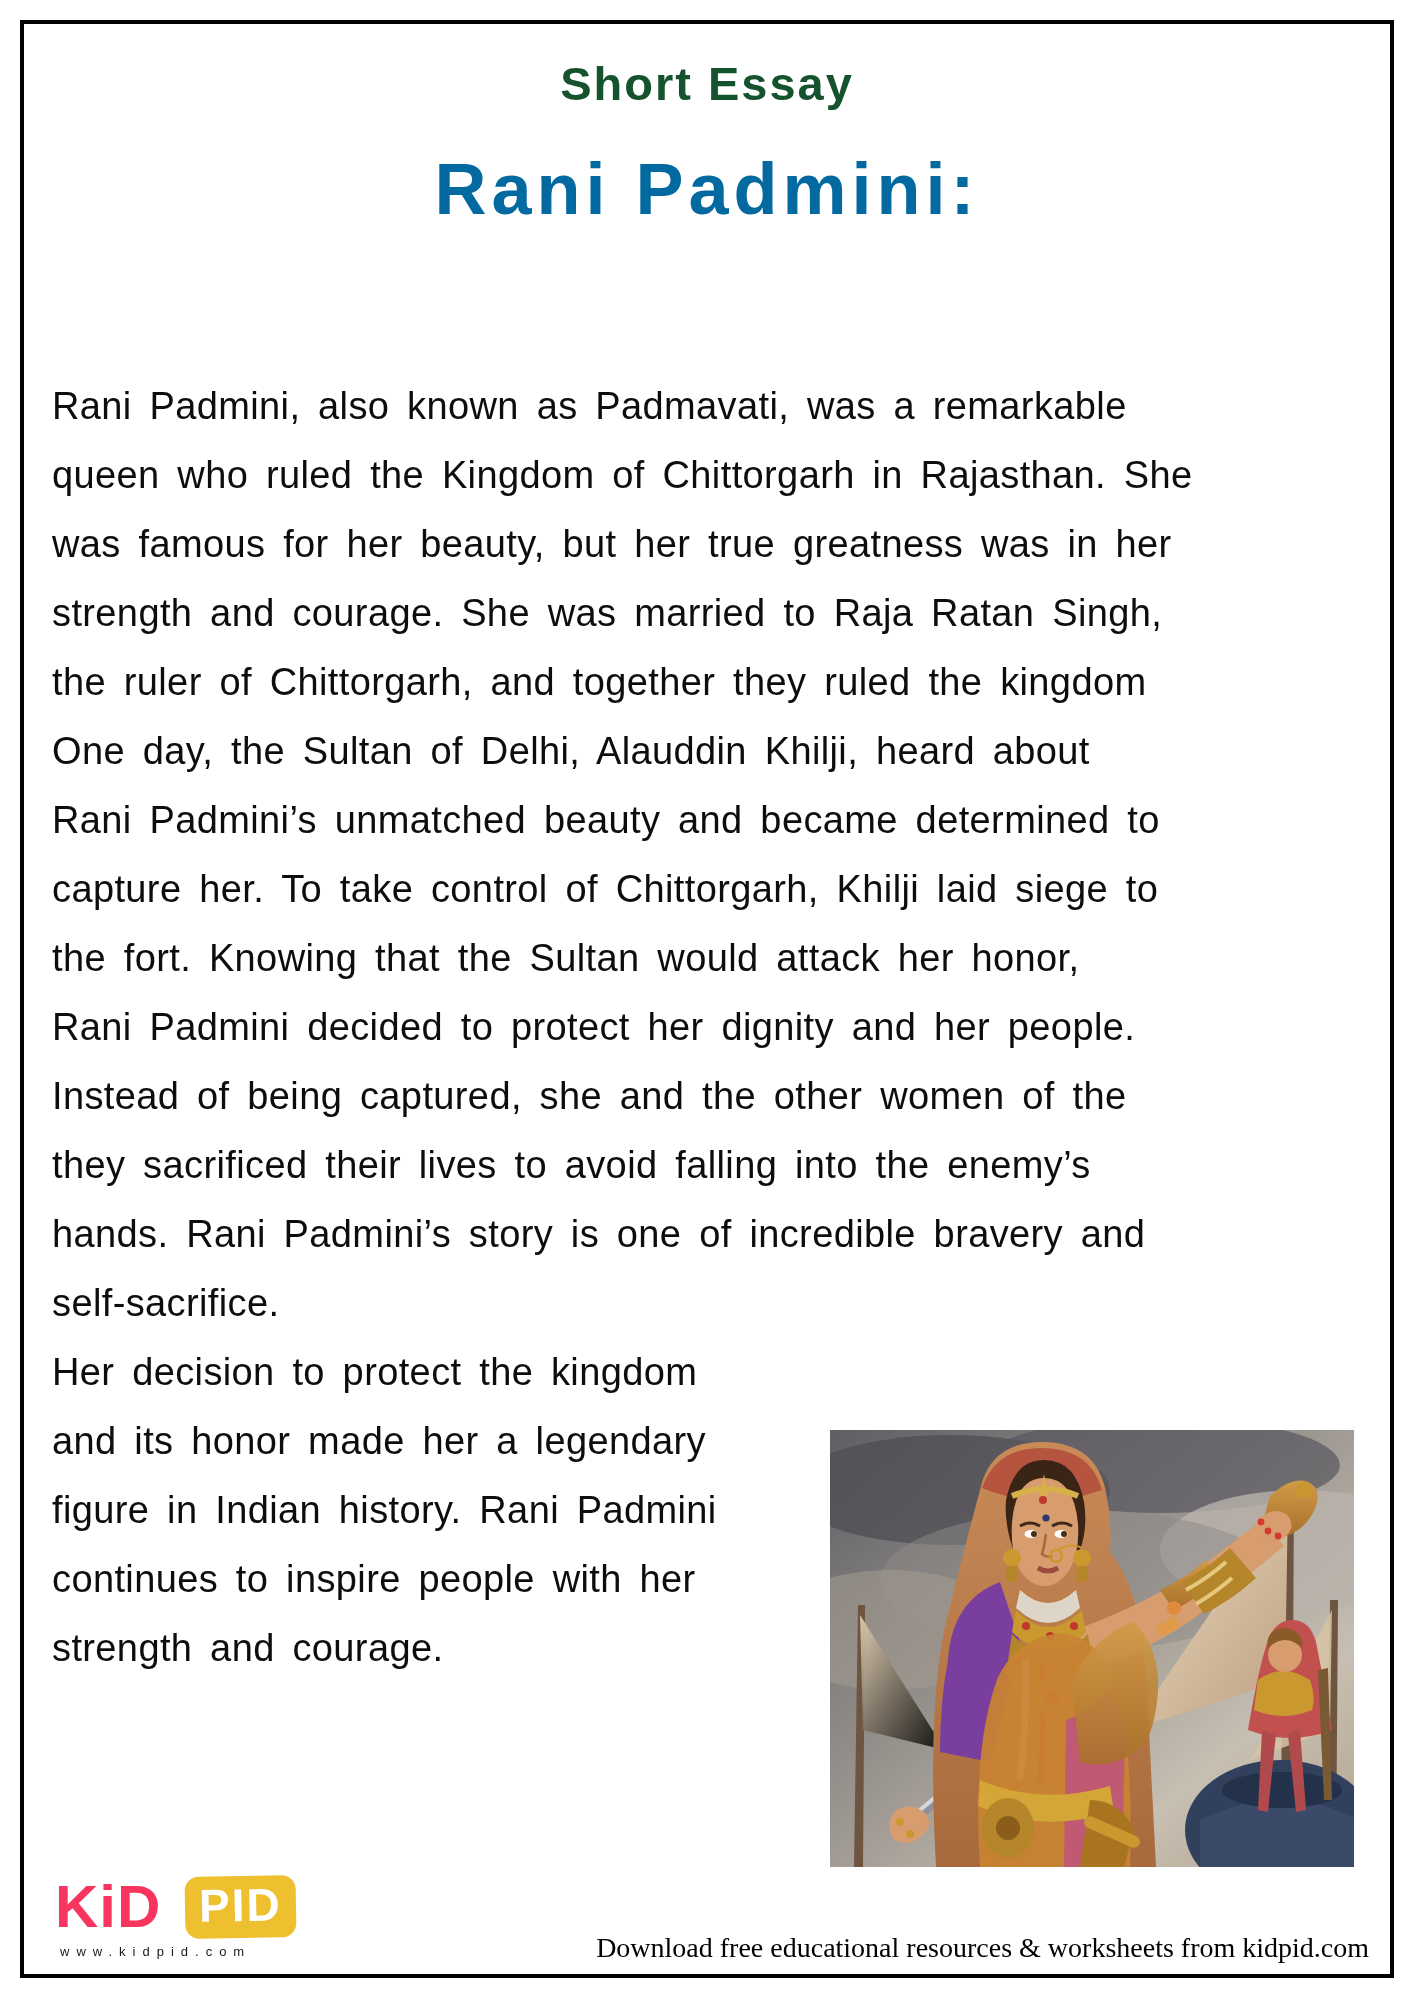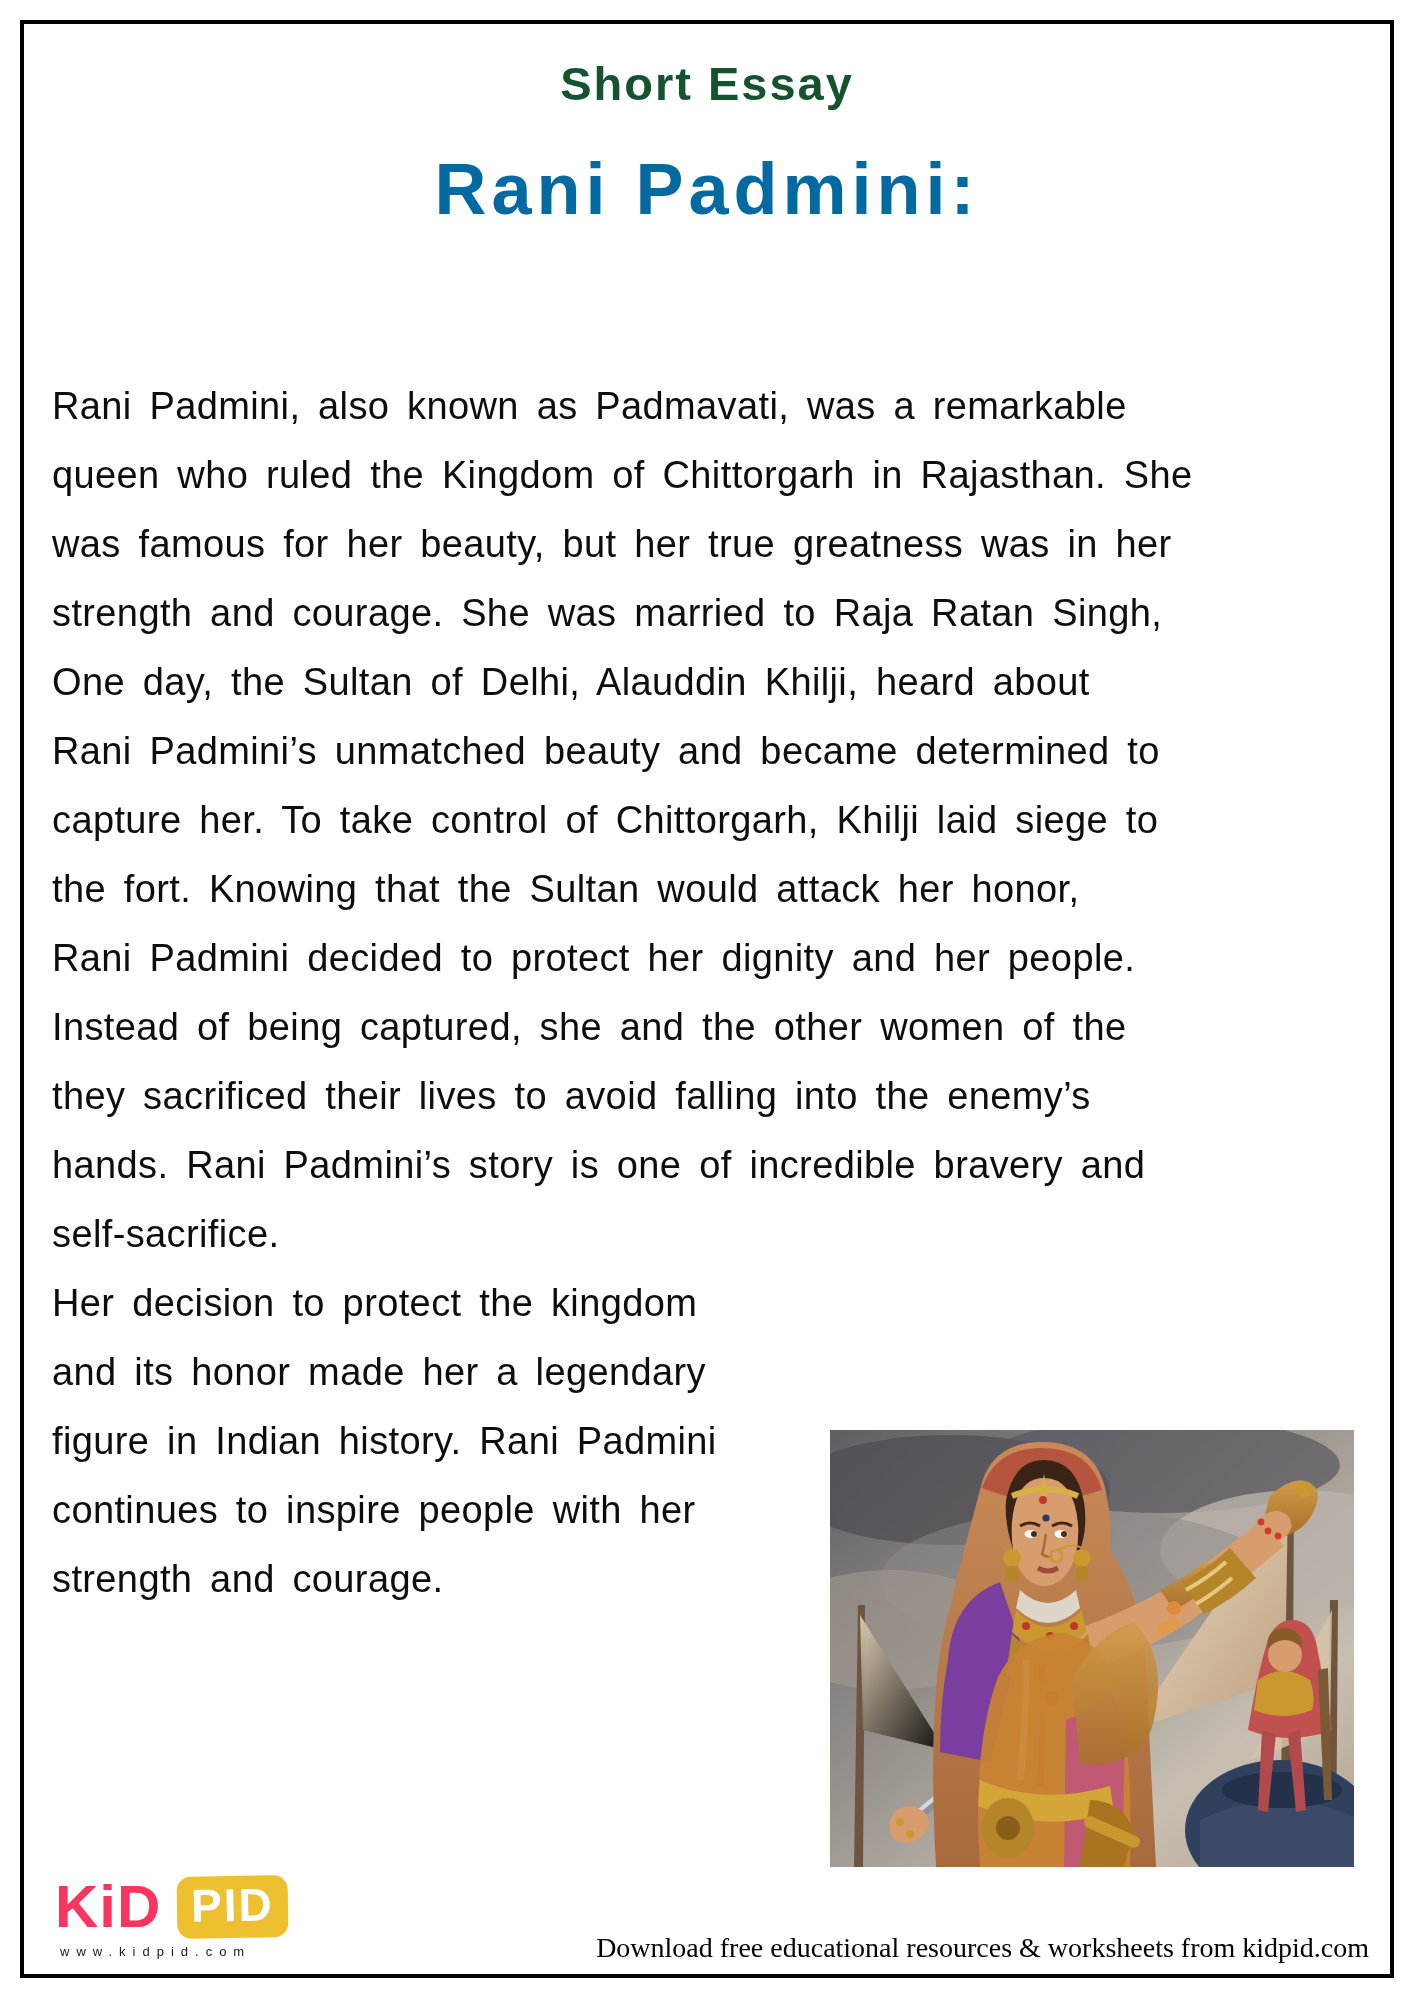--- a/index.html
+++ b/index.html
@@ -20,21 +20,21 @@
     position:absolute;left:52px;top:372px;width:1318px;
     font-size:38px;line-height:69px;word-spacing:0.18em;letter-spacing:0.01em;
   }
   .essay .line{white-space:nowrap;height:69px;}
   .photo{
     position:absolute;left:830px;top:1430px;width:524px;height:437px;
     overflow:hidden;
   }
   .photo svg{display:block;width:100%;height:100%;}
   .logo{
-    position:absolute;left:55px;top:1876px;display:flex;align-items:center;gap:16px;
+    position:absolute;left:55px;top:1876px;display:flex;align-items:center;gap:24px;
   }
   .logo .kid{font-weight:800;font-size:60px;letter-spacing:1px;line-height:60px;}
   .logo .pidbox{
     border-radius:14px;padding:2px 14px 6px 14px;font-weight:800;font-size:46px;color:#ffffff;
     letter-spacing:2px;transform:rotate(-1deg);
   }
   .logo-url{
     position:absolute;left:60px;top:1944px;font-size:13px;letter-spacing:7px;color:#1a1a1a;
   }
   .footer-note{
@@ -52,20 +52,21 @@
 <div class="title" style="color: #0369a1;">
   <div>Rani Padmini:</div>
 </div>
 
 <div class="essay">
   <div>
     <div class="line">Rani Padmini, also known as Padmavati, was a remarkable</div>
     <div class="line">queen who ruled the Kingdom of Chittorgarh in Rajasthan. She</div>
     <div class="line">was famous for her beauty, but her true greatness was in her</div>
     <div class="line">strength and courage. She was married to Raja Ratan Singh,</div>
+    <div class="line">the ruler of Chittorgarh, and together they ruled the kingdom</div>
   </div>
   <div>
     <div class="line">One day, the Sultan of Delhi, Alauddin Khilji, heard about</div>
     <div class="line">Rani Padmini’s unmatched beauty and became determined to</div>
     <div class="line">capture her. To take control of Chittorgarh, Khilji laid siege to</div>
     <div class="line">the fort. Knowing that the Sultan would attack her honor,</div>
     <div class="line">Rani Padmini decided to protect her dignity and her people.</div>
     <div class="line">Instead of being captured, she and the other women of the</div>
     <div class="line">they sacrificed their lives to avoid falling into the enemy’s</div>
     <div class="line">hands. Rani Padmini’s story is one of incredible bravery and</div>

